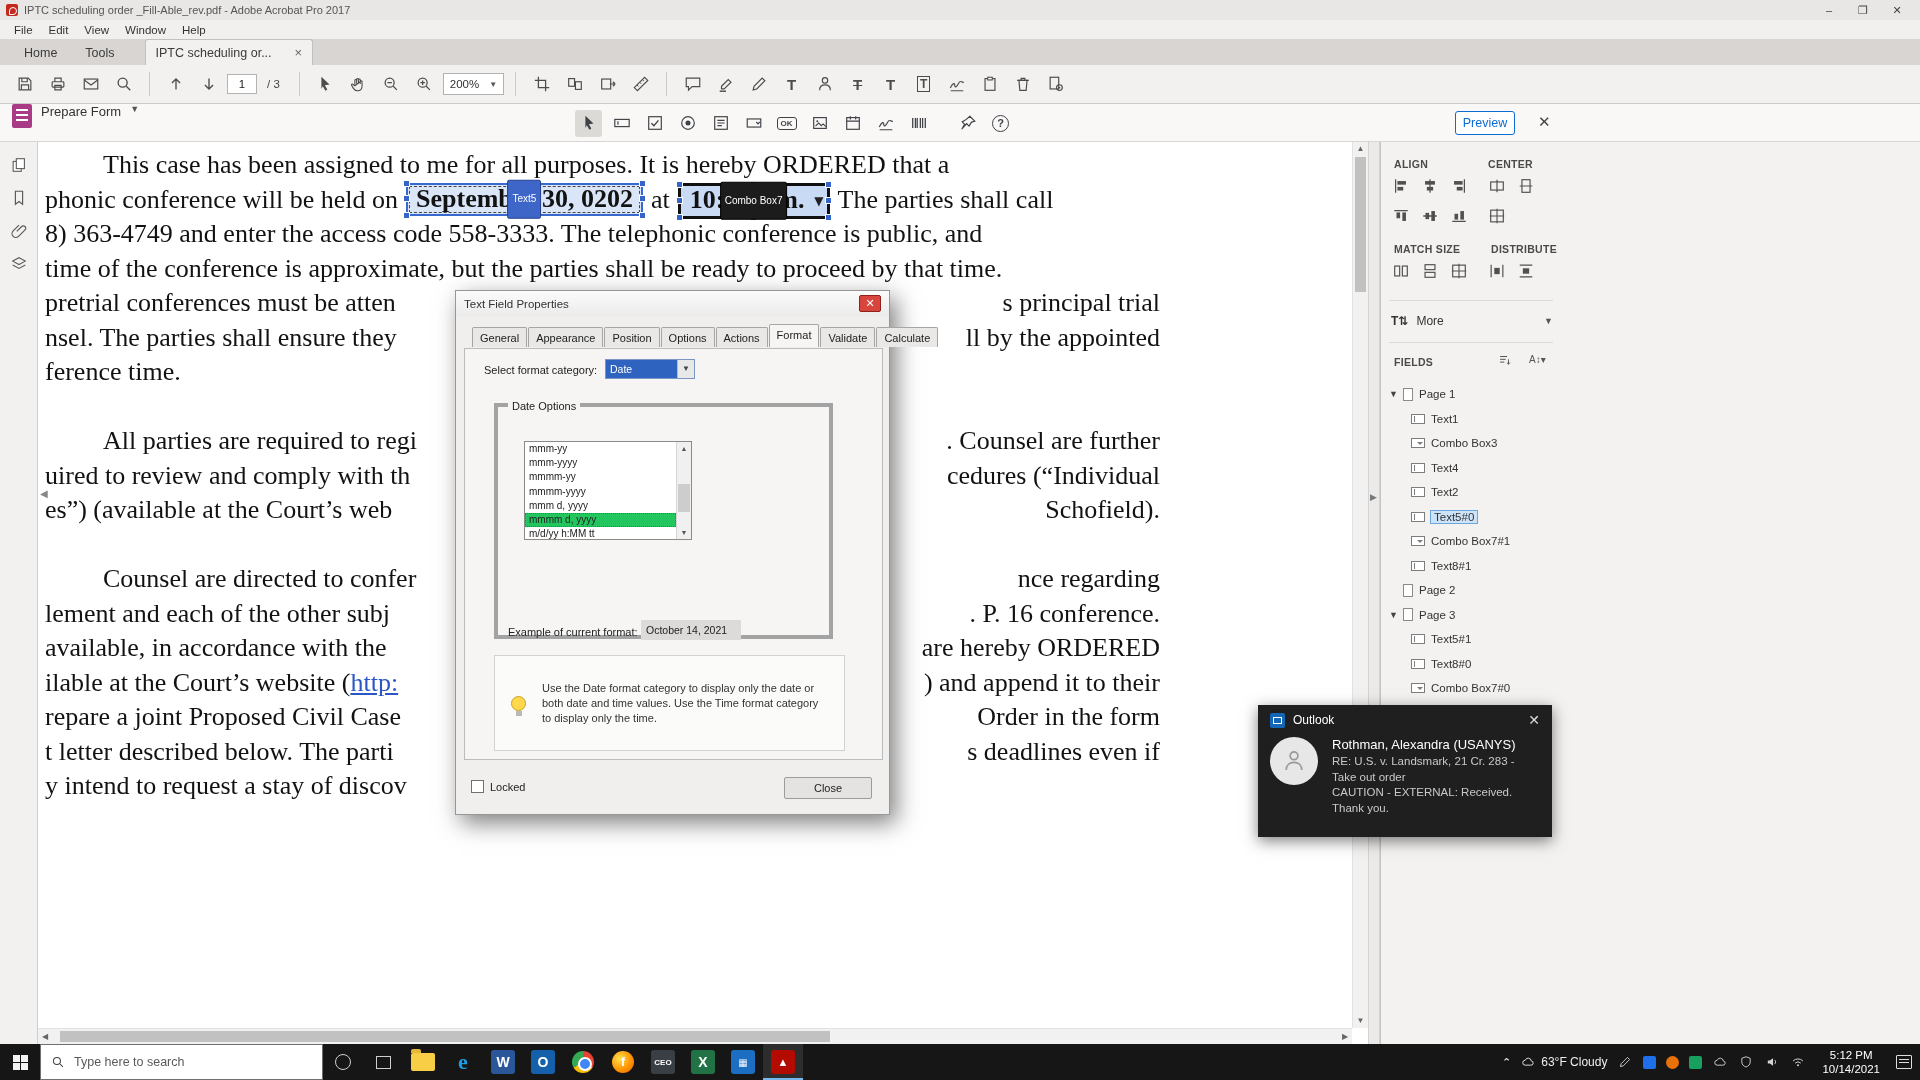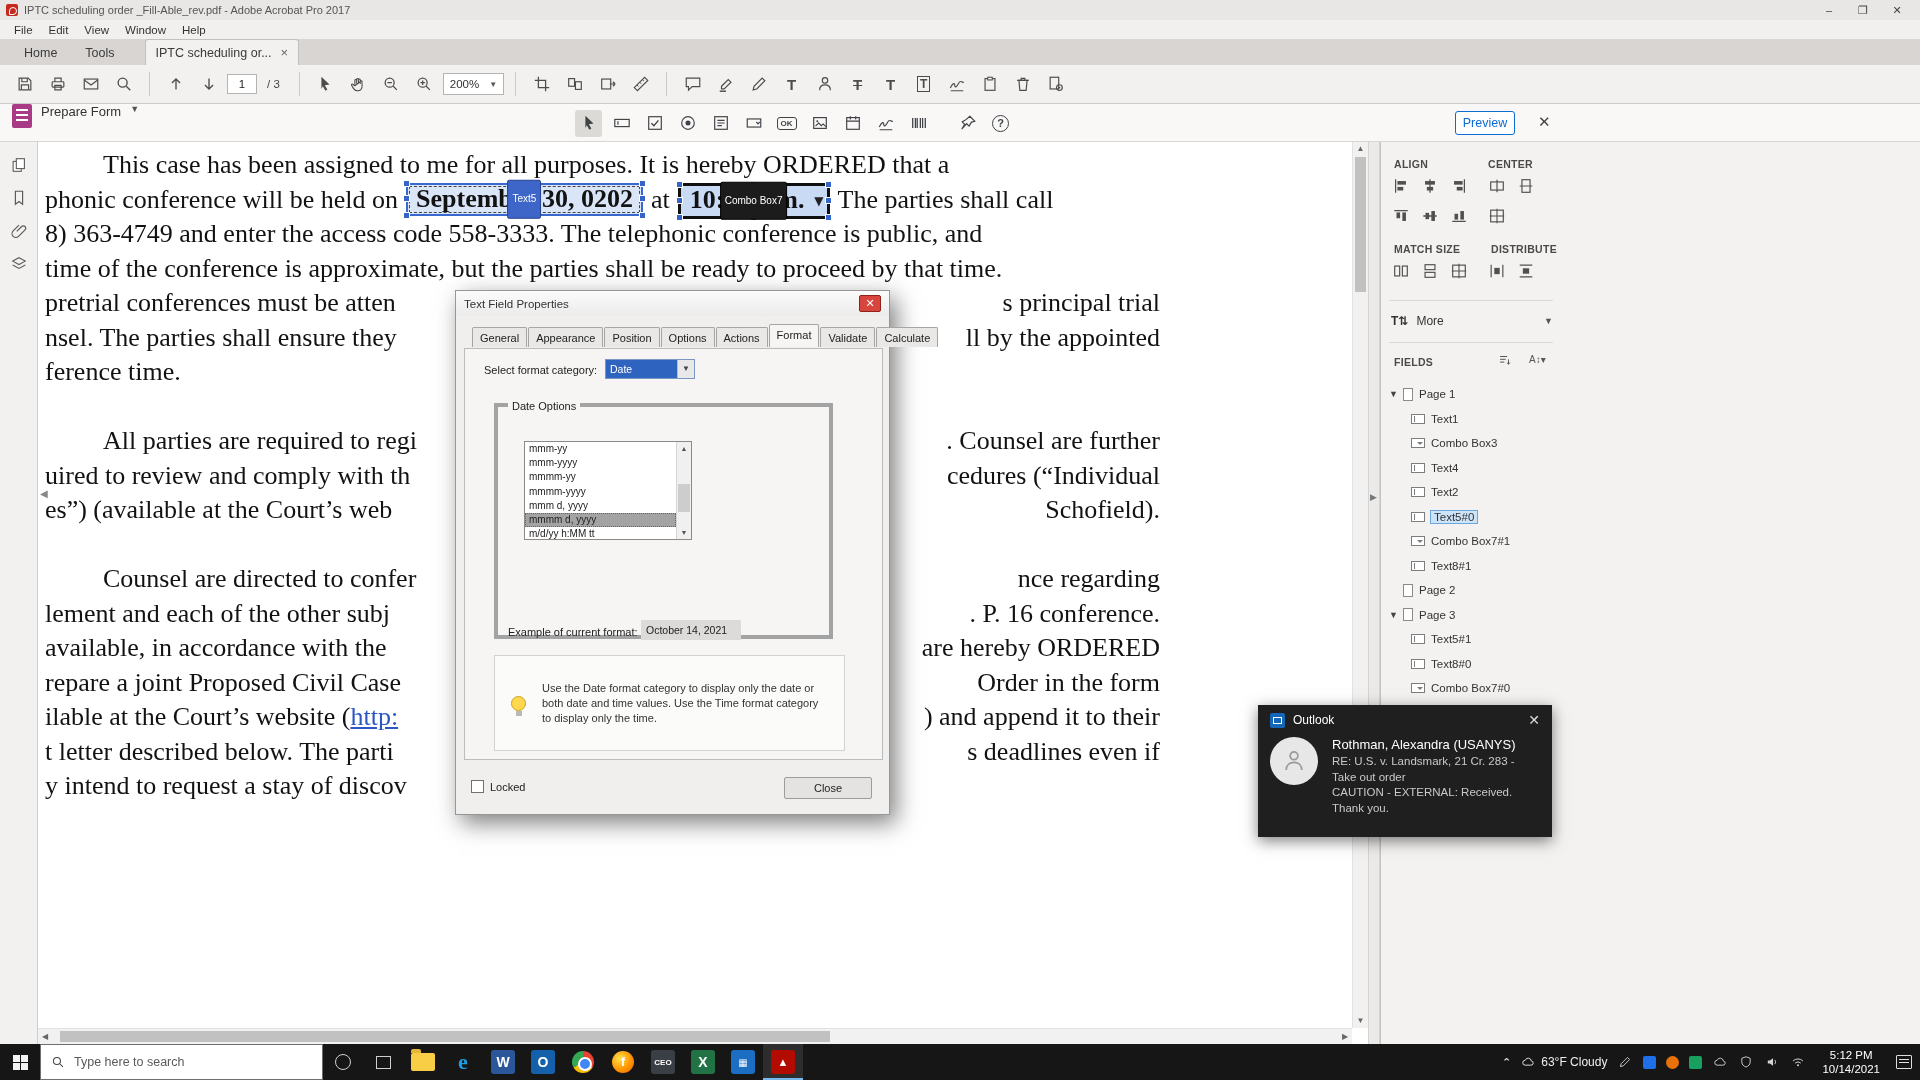--- a/index.html
+++ b/index.html
@@ -11,21 +11,21 @@
 
 .titlebar{position:absolute;top:0;left:0;right:0;height:20px;background:#e9e7e5;display:flex;align-items:center;padding:0 6px;font-size:11px;color:#555}
 .acrologo{width:12px;height:12px;background:#c5281c;border-radius:2px;margin-right:6px;position:relative}
 .acrologo::after{content:"";position:absolute;left:3px;top:3px;width:6px;height:6px;border:1.5px solid #fff;border-radius:50% 50% 50% 0}
 .win-controls{margin-left:auto;display:flex}
 .win-controls span{width:34px;text-align:center;font-size:11px;color:#444}
 .menubar{position:absolute;top:20px;left:0;right:0;height:19px;background:#f2f0ef;display:flex;align-items:center;padding-left:6px;font-size:11.5px;color:#333}
 .menu-item{padding:0 8px}
 .tabbar{position:absolute;top:39px;left:0;right:0;height:26px;background:#d8d5d3;display:flex;align-items:flex-end;padding-left:10px;font-size:12.5px;color:#3b3b3b}
 .tab{padding:5px 14px}
-.doctab{background:#f3f1ef;border:1px solid #c2c0be;border-bottom:none;height:26px;display:flex;align-items:center;padding:0 10px;gap:9px;margin-left:16px;border-radius:3px 3px 0 0}
+.doctab{background:#f3f1ef;border:1px solid #c2c0be;border-bottom:none;height:26px;display:flex;align-items:center;padding:0 10px;gap:23px;margin-left:16px;border-radius:3px 3px 0 0}
 .doctab-close{color:#666;font-size:13px}
 
 .toolbar{position:absolute;top:65px;left:0;right:0;height:39px;background:#f3f1ef;border-bottom:1px solid #cdcbc9;display:flex;align-items:center;padding:0 10px;color:#4c4c4c;gap:4px}
 .ibtn{display:flex;align-items:center;justify-content:center;width:29px;height:29px;border-radius:3px;color:#4c4c4c}
 .sep{width:1px;height:24px;background:#ccc9c6;margin:0 7px}
 .page-input{width:30px;height:20px;background:#fff;border:1px solid #b5b3b1;text-align:center;font-size:11.5px;line-height:18px;color:#222}
 .page-count{font-size:11.5px;margin:0 8px 0 6px;color:#444}
 .zoom-box{height:22px;border:1px solid #b5b3b1;background:#fff;display:flex;align-items:center;padding:0 6px;gap:10px;font-size:11.5px;color:#333}
 .zoom-box .car{font-size:8px;color:#555}
 .tT{font-size:15px;font-weight:bold;color:#4c4c4c}
@@ -100,21 +100,21 @@
 .tabpage{position:absolute;left:8px;top:57px;width:419px;height:412px;background:#f6f5f4;border:1px solid #bcbcbc}
 .fmt-label{position:absolute;left:19px;top:15px}
 .fmt-select{position:absolute;left:140px;top:10px;width:90px;height:20px;border:1px solid #7a97c4;background:#fff;display:flex}
 .fmt-select .val{flex:1;background:#2f63c0;color:#fff;padding:3px 4px;font-size:10.5px}
 .fmt-select .btn{width:17px;background:#e8e8e8;border-left:1px solid #bbb;text-align:center;font-size:8px;line-height:18px;color:#444}
 .groupbox{position:absolute;left:29px;top:54px;width:339px;height:236px;border:4px solid #a3a3a3}
 .gb-title{position:absolute;top:-7px;left:10px;background:#f6f5f4;padding:0 4px}
 .fmtlist{position:absolute;left:26px;top:34px;width:168px;height:99px;background:#fff;border:1px solid #8a8a8a;overflow:hidden;display:flex}
 .fmtlist .items{flex:1}
 .fitem{height:14.2px;line-height:14.2px;padding-left:4px;font-size:10px;white-space:nowrap}
-.fitem.sel{background:#a3a3a3;outline:1px dotted #666;outline-offset:-1px}
+.fitem.sel{background:#22c55e;outline:1px dotted #666;outline-offset:-1px}
 .lsb{width:15px;background:#f0f0f0;border-left:1px solid #d5d5d5;position:relative;font-size:7px;color:#555}
 .lsb .ar{height:13px;text-align:center;line-height:13px}
 .lsb .ar.b{position:absolute;bottom:0;left:0;right:0}
 .sthumb{position:absolute;top:42px;left:1px;right:1px;height:28px;background:#cdcdcd}
 .example-label{position:absolute;left:10px;top:219px}
 .example-value{position:absolute;left:143px;top:213px;width:100px;height:20px;background:#dcdbda;padding:4px 5px;font-size:10.5px;color:#222}
 .hintbox{position:absolute;left:29px;top:306px;width:351px;height:96px;background:#fbfbfa;border:1px solid #d2d2d2;display:flex;align-items:center;padding:0 16px;gap:16px}
 .bulb{width:15px;height:15px;border-radius:50%;background:#ffd84d;border:1px solid #caa21a;position:relative;flex:none}
 .bulb::after{content:"";position:absolute;left:4px;bottom:-6px;width:6px;height:5px;background:#b9b9b9}
 .hint-text{font-size:11px;line-height:15px;color:#333;max-width:295px}
@@ -678,26 +678,26 @@
       </div>
     <div class="dl">
         <span>lement and each of the other subj</span>
         <span>. P. 16 conference.</span>
       </div>
     <div class="dl">
         <span>available, in accordance with the</span>
         <span>are hereby ORDERED</span>
       </div>
     <div class="dl">
+        <span><span>ilable at the Court’s website (</span><span class="doclink">http:</span></span>
+        <span>) and append it to their</span>
+      </div>
+    <div class="dl">
         <span>repare a joint Proposed Civil Case</span>
         <span>Order in the form</span>
-      </div>
-    <div class="dl">
-        <span><span>ilable at the Court’s website (</span><span class="doclink">http:</span></span>
-        <span>) and append it to their</span>
       </div>
     <div class="dl">
         <span>t letter described below. The parti</span>
         <span>s deadlines even if</span>
       </div>
     <div class="dl flow">
         <span>y intend to request a stay of discov</span>
       </div>
   </div>
   <div class="vscroll">

